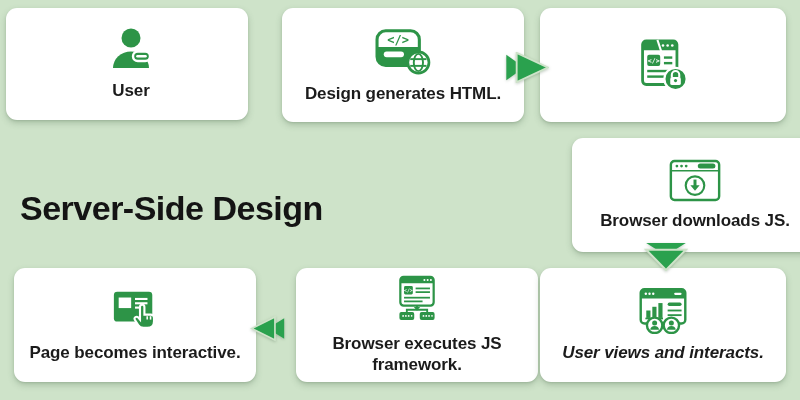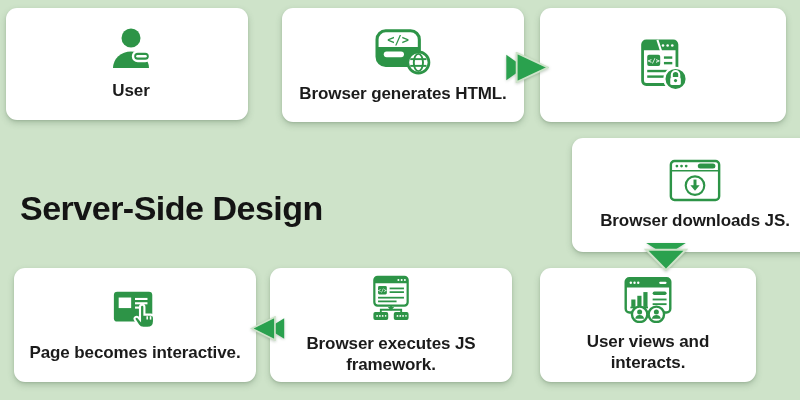--- a/index.html
+++ b/index.html
@@ -23,22 +23,22 @@
     border-radius:11px;
     box-shadow:0 3px 6px rgba(80,110,80,.30),0 1px 2px rgba(80,110,80,.18);
     display:flex;flex-direction:column;align-items:center;justify-content:center;
     gap:9px;padding:6px 12px;text-align:center;
   }
   .pos-c1{left:6px;top:8px;width:242px;height:112px;padding-left:20px;}
   .pos-c2{left:282px;top:8px;width:242px;height:114px;}
   .pos-c3{left:540px;top:8px;width:246px;height:114px;}
   .pos-c4{left:540px;top:138px;width:246px;height:114px;margin-left:32px;}
   .pos-c5{left:14px;top:268px;width:242px;height:114px;}
-  .pos-c6{left:270px;top:268px;width:242px;height:114px;}
-  .pos-c7{left:540px;top:268px;width:216px;height:114px;}
+  .pos-c6{left:296px;top:268px;width:242px;height:114px;}
+  .pos-c7{left:540px;top:268px;width:246px;height:114px;font-style:italic;}
   .icon{color:var(--green);line-height:0;flex:0 0 auto;}
   .label{
     font-size:17px;font-weight:700;color:var(--text);line-height:1.22;
     letter-spacing:-.1px;
   }
   .title{
     position:absolute;left:20px;top:189px;
     font-size:34px;font-weight:700;color:#141414;letter-spacing:-.5px;
   }
   .arrow{position:absolute;color:var(--arrow);line-height:0;z-index:3;
@@ -71,21 +71,21 @@
         <rect x="3" y="6" width="44" height="36" rx="9" fill="#fff" stroke="currentColor" stroke-width="3.2"></rect>
         <path d="M3 23 h44 v10 a9 9 0 0 1 -9 9 h-26 a9 9 0 0 1 -9 -9 z" fill="currentColor"></path>
         <rect x="10" y="27.5" width="21" height="6" rx="3" fill="#fff"></rect>
         <text x="25" y="19.5" text-anchor="middle" font-size="12.5" font-weight="bold" fill="currentColor" font-family="'DejaVu Sans Mono',monospace">&lt;/&gt;</text>
         <circle cx="46" cy="39" r="11" fill="#fff" stroke="currentColor" stroke-width="2.8"></circle>
         <ellipse cx="46" cy="39" rx="4.8" ry="9" fill="none" stroke="currentColor" stroke-width="2"></ellipse>
         <line x1="37.5" y1="35.5" x2="54.5" y2="35.5" stroke="currentColor" stroke-width="2"></line>
         <line x1="37.5" y1="42.5" x2="54.5" y2="42.5" stroke="currentColor" stroke-width="2"></line>
       </svg>
     </div>
-    <div class="label">Browser generates HTML.</div>
+    <div class="label">Design generates HTML.</div>
   </div>
 
   <div class="card pos-c3">
     <div class="icon">
       <svg width="52" height="54" viewBox="0 0 56 58">
         <rect x="6" y="3" width="37" height="47" rx="4" fill="#fff" stroke="currentColor" stroke-width="3"></rect>
         <path d="M6 13 v-6 a4 4 0 0 1 4 -4 h29 a4 4 0 0 1 4 4 v6 z" fill="currentColor"></path>
         <circle cx="28" cy="8" r="1.4" fill="#fff"></circle>
           <circle cx="33" cy="8" r="1.4" fill="#fff"></circle>
           <circle cx="38" cy="8" r="1.4" fill="#fff"></circle>

